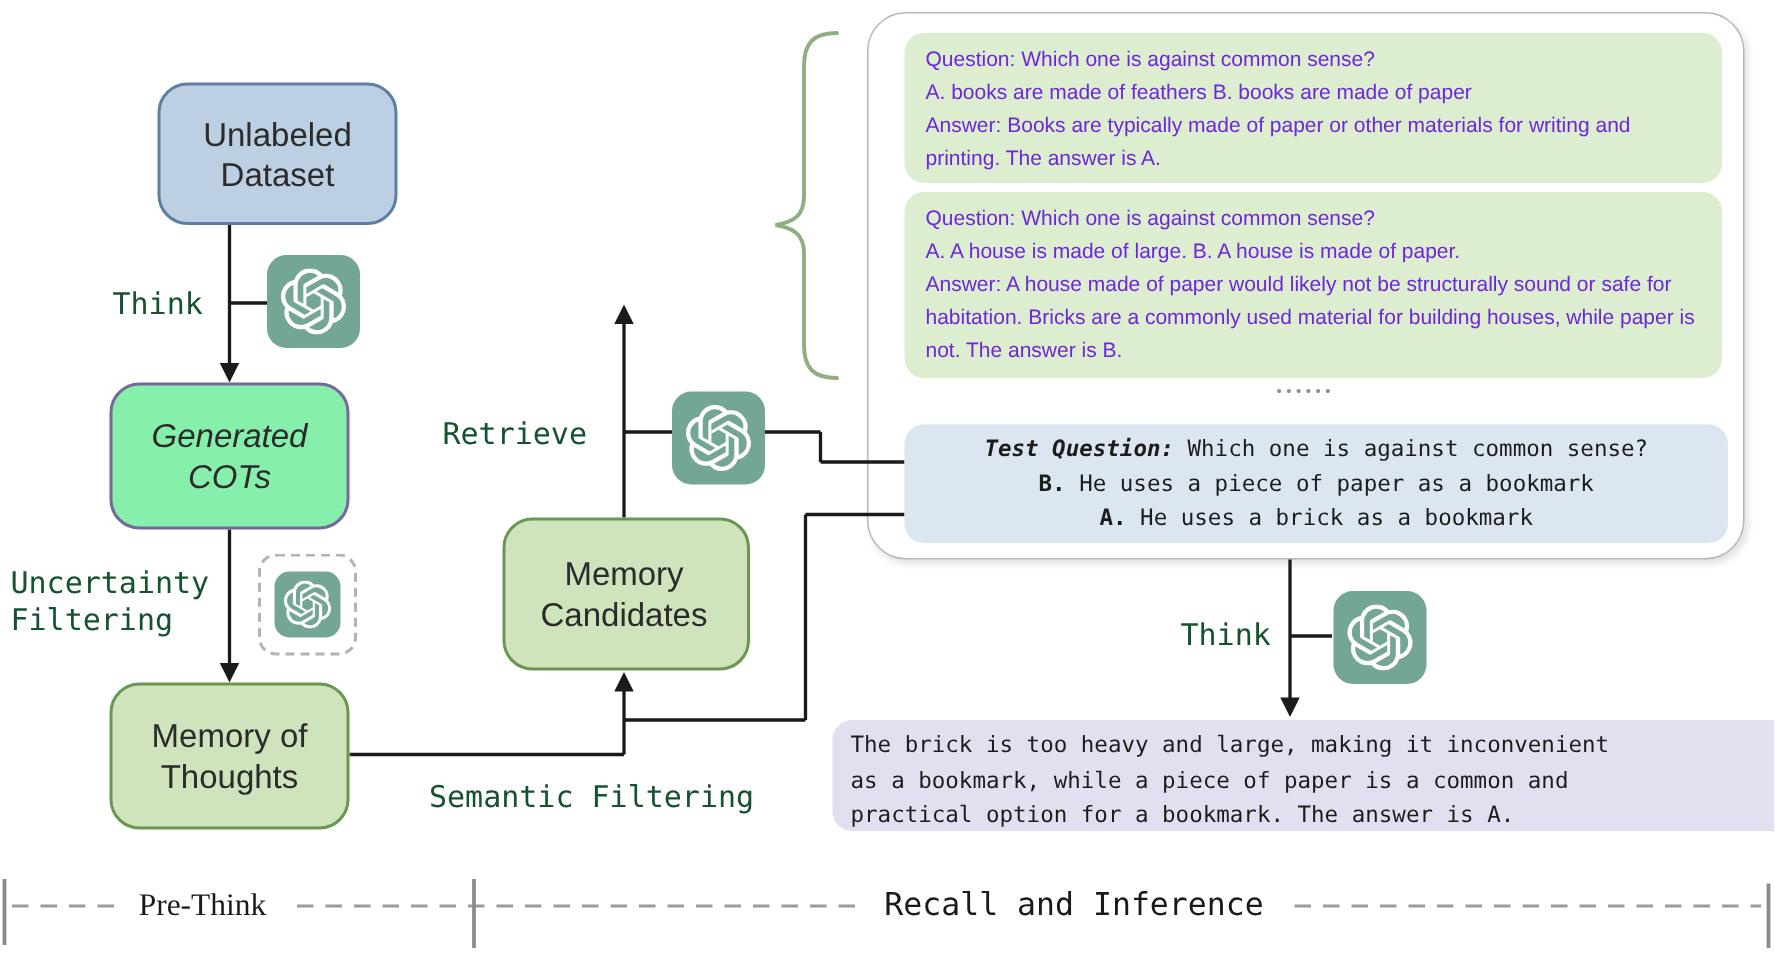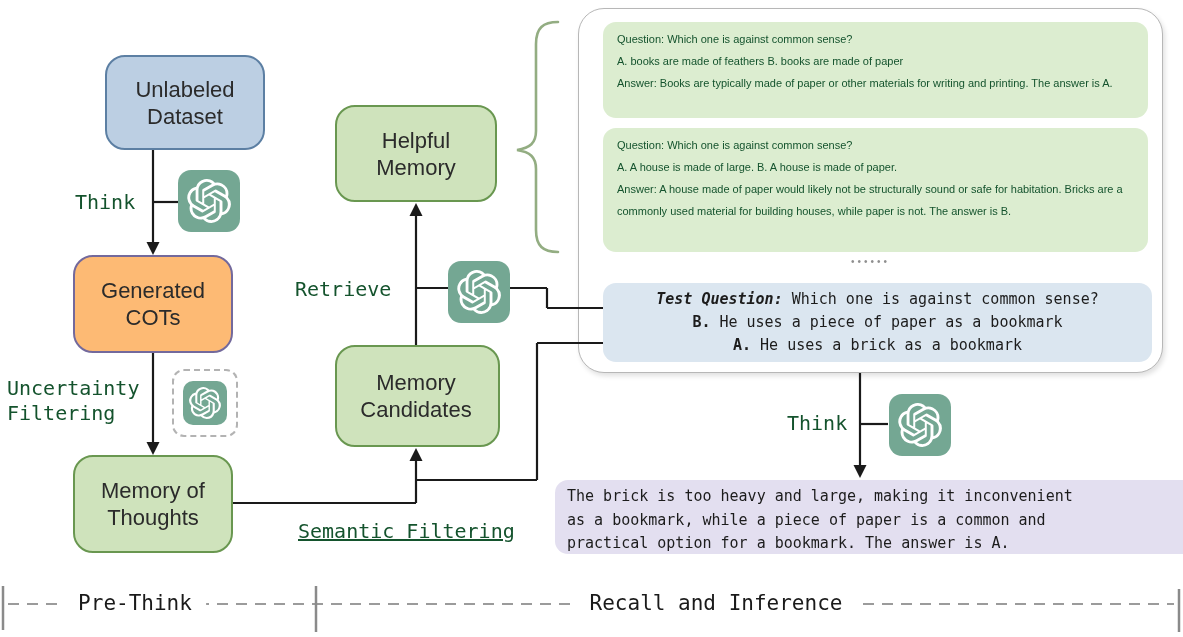--- a/index.html
+++ b/index.html
@@ -12,21 +12,21 @@
   
   .wires{position:absolute;left:0;top:0;z-index:2;pointer-events:none;}
 
   
   .node{
     position:absolute;z-index:3;border-radius:20px;border:2.5px solid;
     display:flex;align-items:center;justify-content:center;text-align:center;
     font-size:22px;line-height:27px;color:#2b2b2b;padding:0 13px;
   }
   .node-blue{background:#bccfe3;border-color:#5c7fa3;margin-left:32px;}
-  .node-purple{background:#fdba74;border-color:#73699c;}
+  .node-purple{background:#86efac;border-color:#73699c;font-style:italic;}
   .node-green{background:#cfe3bc;border-color:#699750;}
   .n-unlabeled{left:73px;top:55px;width:160px;height:95px;}
   .n-cots{left:73px;top:255px;width:160px;height:98px;}
   .n-mot{left:73px;top:455px;width:160px;height:98px;}
   .n-helpful{left:335px;top:105px;width:162px;height:97px;}
   .n-candidates{left:335px;top:345px;width:165px;height:102px;padding-left:10px;}
 
   
   .llm-badge{
     position:absolute;z-index:3;background:#74a793;border-radius:13px;
@@ -43,32 +43,32 @@
   .dashed-badge-wrap .llm-badge{position:static;width:44px;height:44px;border-radius:10px;}
 
   
   .mono-label{
     position:absolute;z-index:3;font-family:"DejaVu Sans Mono",monospace;
     font-size:20px;line-height:25px;color:#14532d;white-space:pre-line;
   }
   .lbl-think-pre{left:75px;top:190px;}
   .lbl-uncertainty{left:7px;top:376px;}
   .lbl-retrieve{left:295px;top:277px;}
-  .lbl-semantic{left:298px;top:519px;text-decoration:underline;}
+  .lbl-semantic{left:286px;top:519px;}
   .lbl-think-inf{left:787px;top:411px;}
 
   
   .memory-panel{
     position:absolute;z-index:1;left:578px;top:8px;width:585px;height:365px;
     background:#ffffff;border:1.6px solid #b7b7b7;border-radius:26px;
     box-shadow:2px 3px 5px rgba(0,0,0,.12);
   }
   .mem-card{
     position:absolute;z-index:3;left:603px;width:545px;background:#dcedd0;
-    border-radius:13px;font-size:11px;line-height:22px;color:#14532d;
+    border-radius:13px;font-size:14px;line-height:22px;color:#6d28d9;
     padding:6px 16px 6px 14px;
   }
   .mem-card-1{top:22px;min-height:96px;}
   .mem-card-2{top:128px;min-height:124px;}
   .ellipsis-dots{
     position:absolute;z-index:3;left:578px;top:256px;width:585px;text-align:center;
     font-size:10px;letter-spacing:3px;color:#8f8f8f;line-height:12px;
   }
   .test-card{
     position:absolute;z-index:3;left:603px;top:283px;width:549px;height:79px;
@@ -84,21 +84,21 @@
     font-family:"DejaVu Sans Mono",monospace;font-size:15px;line-height:23.5px;
     color:#1c1c1c;padding:5px 12px;white-space:pre-line;
   }
 
   
   .phase-label{
     position:absolute;z-index:3;top:589px;transform:translateX(-50%);
     font-family:"DejaVu Sans Mono",monospace;font-size:21px;line-height:28px;
     color:#1a1a1a;background:#ffffff;padding:0 14px;white-space:nowrap;
   }
-  .lbl-prethink{left:135px;}
+  .lbl-prethink{left:135px;font-family:Liberation Serif, serif;}
   .lbl-recall{left:716px;}
 </style>
 </head>
 <body>
 
 <div class="stage">
 
   <div class="memory-panel"></div>
 
   <svg class="wires" width="1183" height="637" viewBox="0 0 1183 637">
@@ -140,23 +140,20 @@
 
   <div class="node node-blue n-unlabeled">
     <span>Unlabeled Dataset</span>
   </div>
   <div class="node node-purple n-cots">
     <span>Generated COTs</span>
   </div>
   <div class="node node-green n-mot">
     <span>Memory of Thoughts</span>
   </div>
-  <div class="node node-green n-helpful">
-    <span>Helpful Memory</span>
-  </div>
   <div class="node node-green n-candidates">
     <span>Memory Candidates</span>
   </div>
 
   <div class="mono-label lbl-think-pre">Think</div>
   <div class="mono-label lbl-uncertainty">Uncertainty
 Filtering</div>
   <div class="mono-label lbl-retrieve">Retrieve</div>
   <div class="mono-label lbl-semantic">Semantic Filtering</div>
   <div class="mono-label lbl-think-inf">Think</div>

